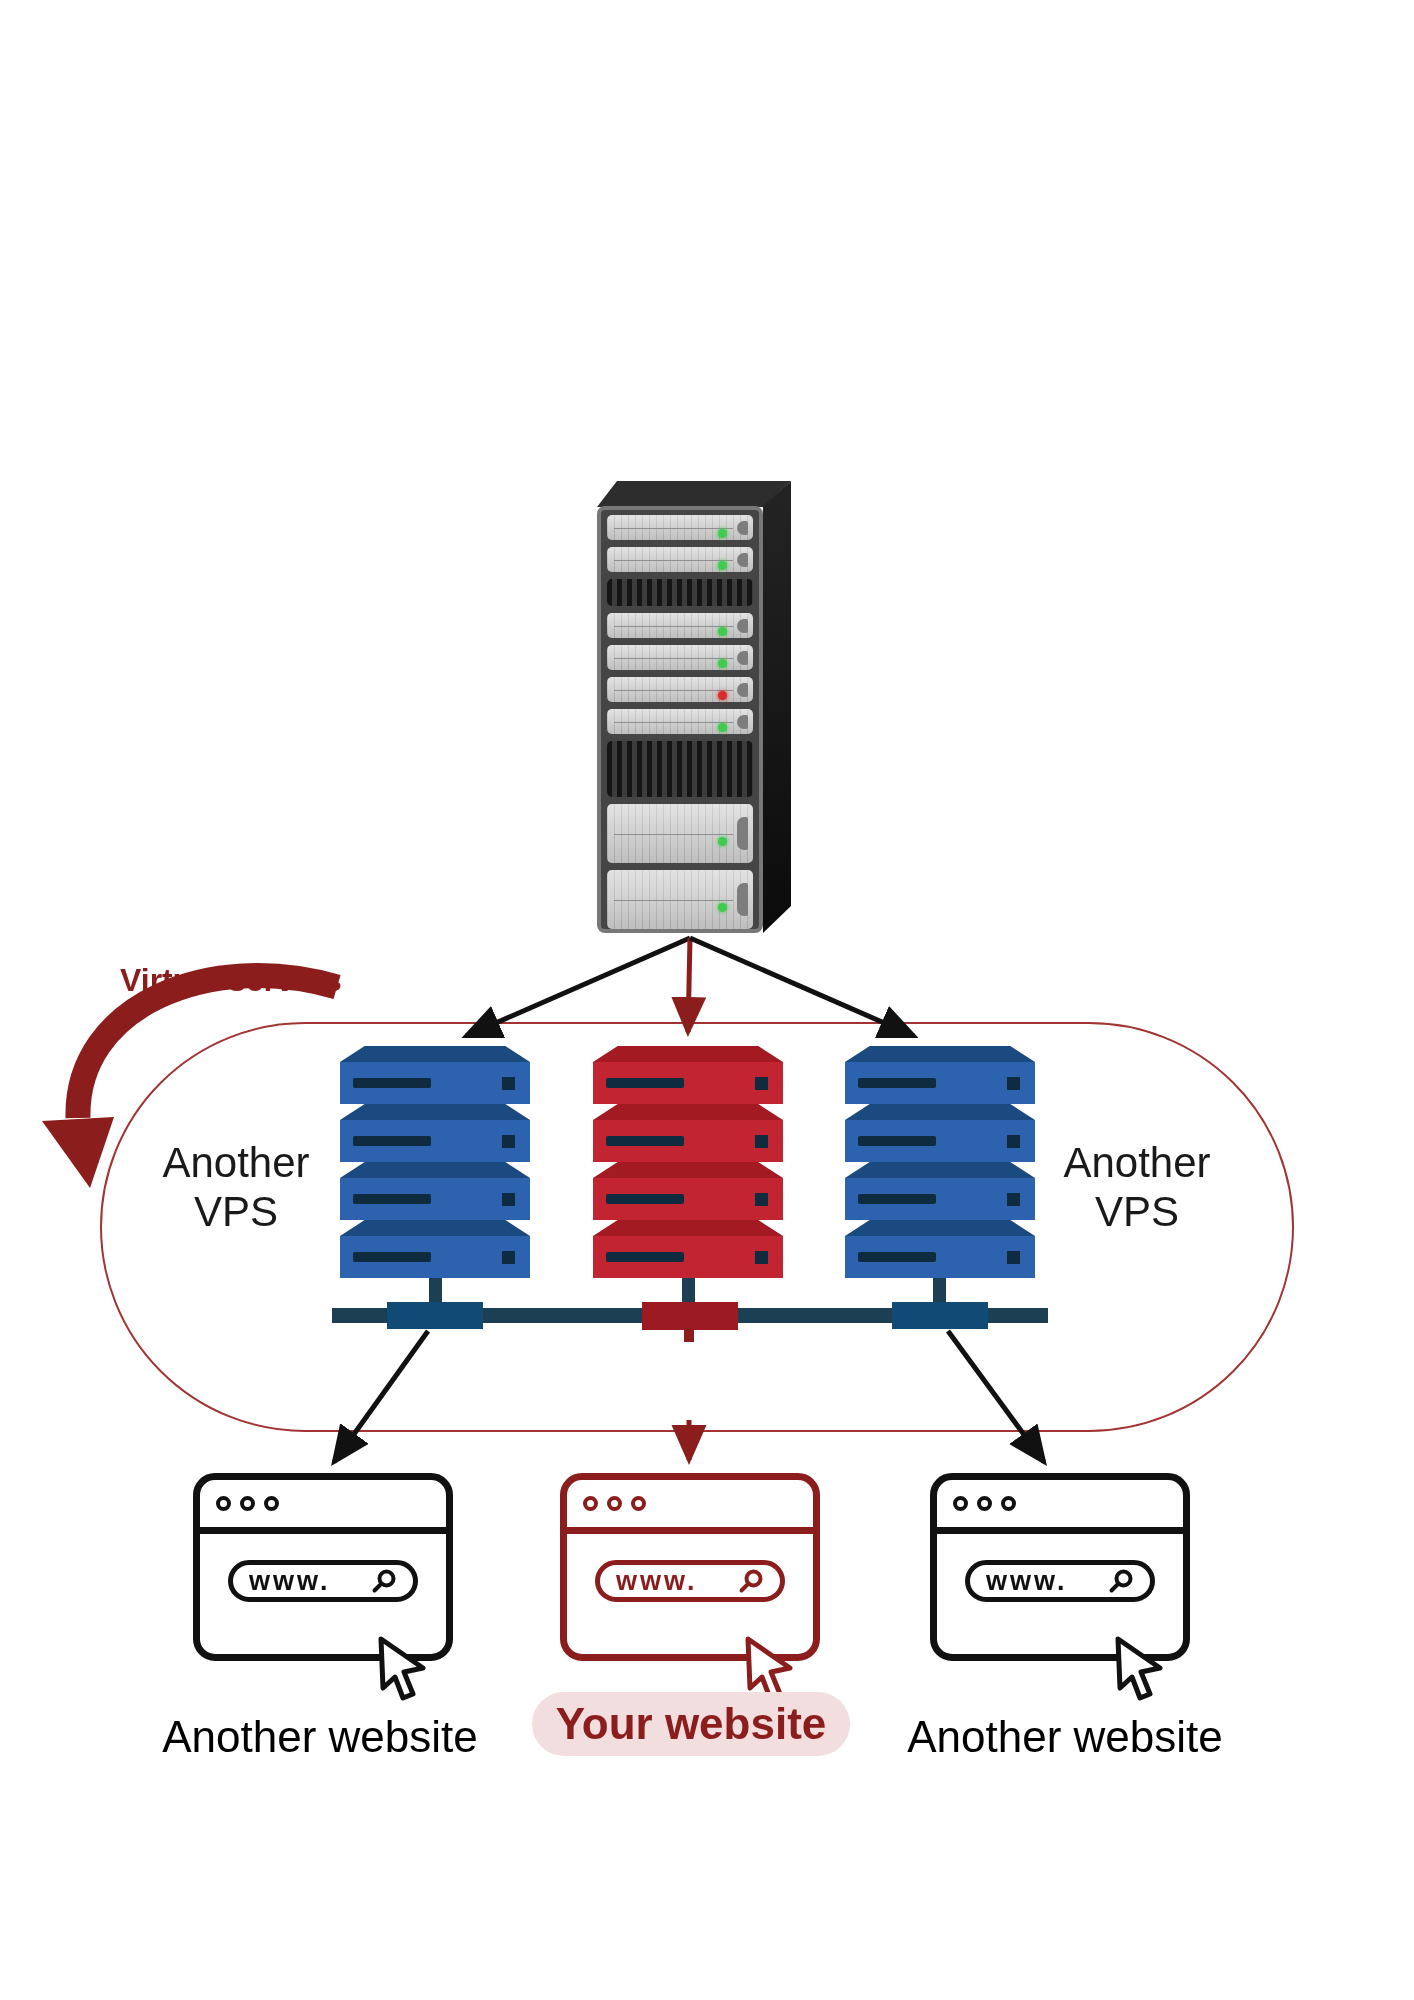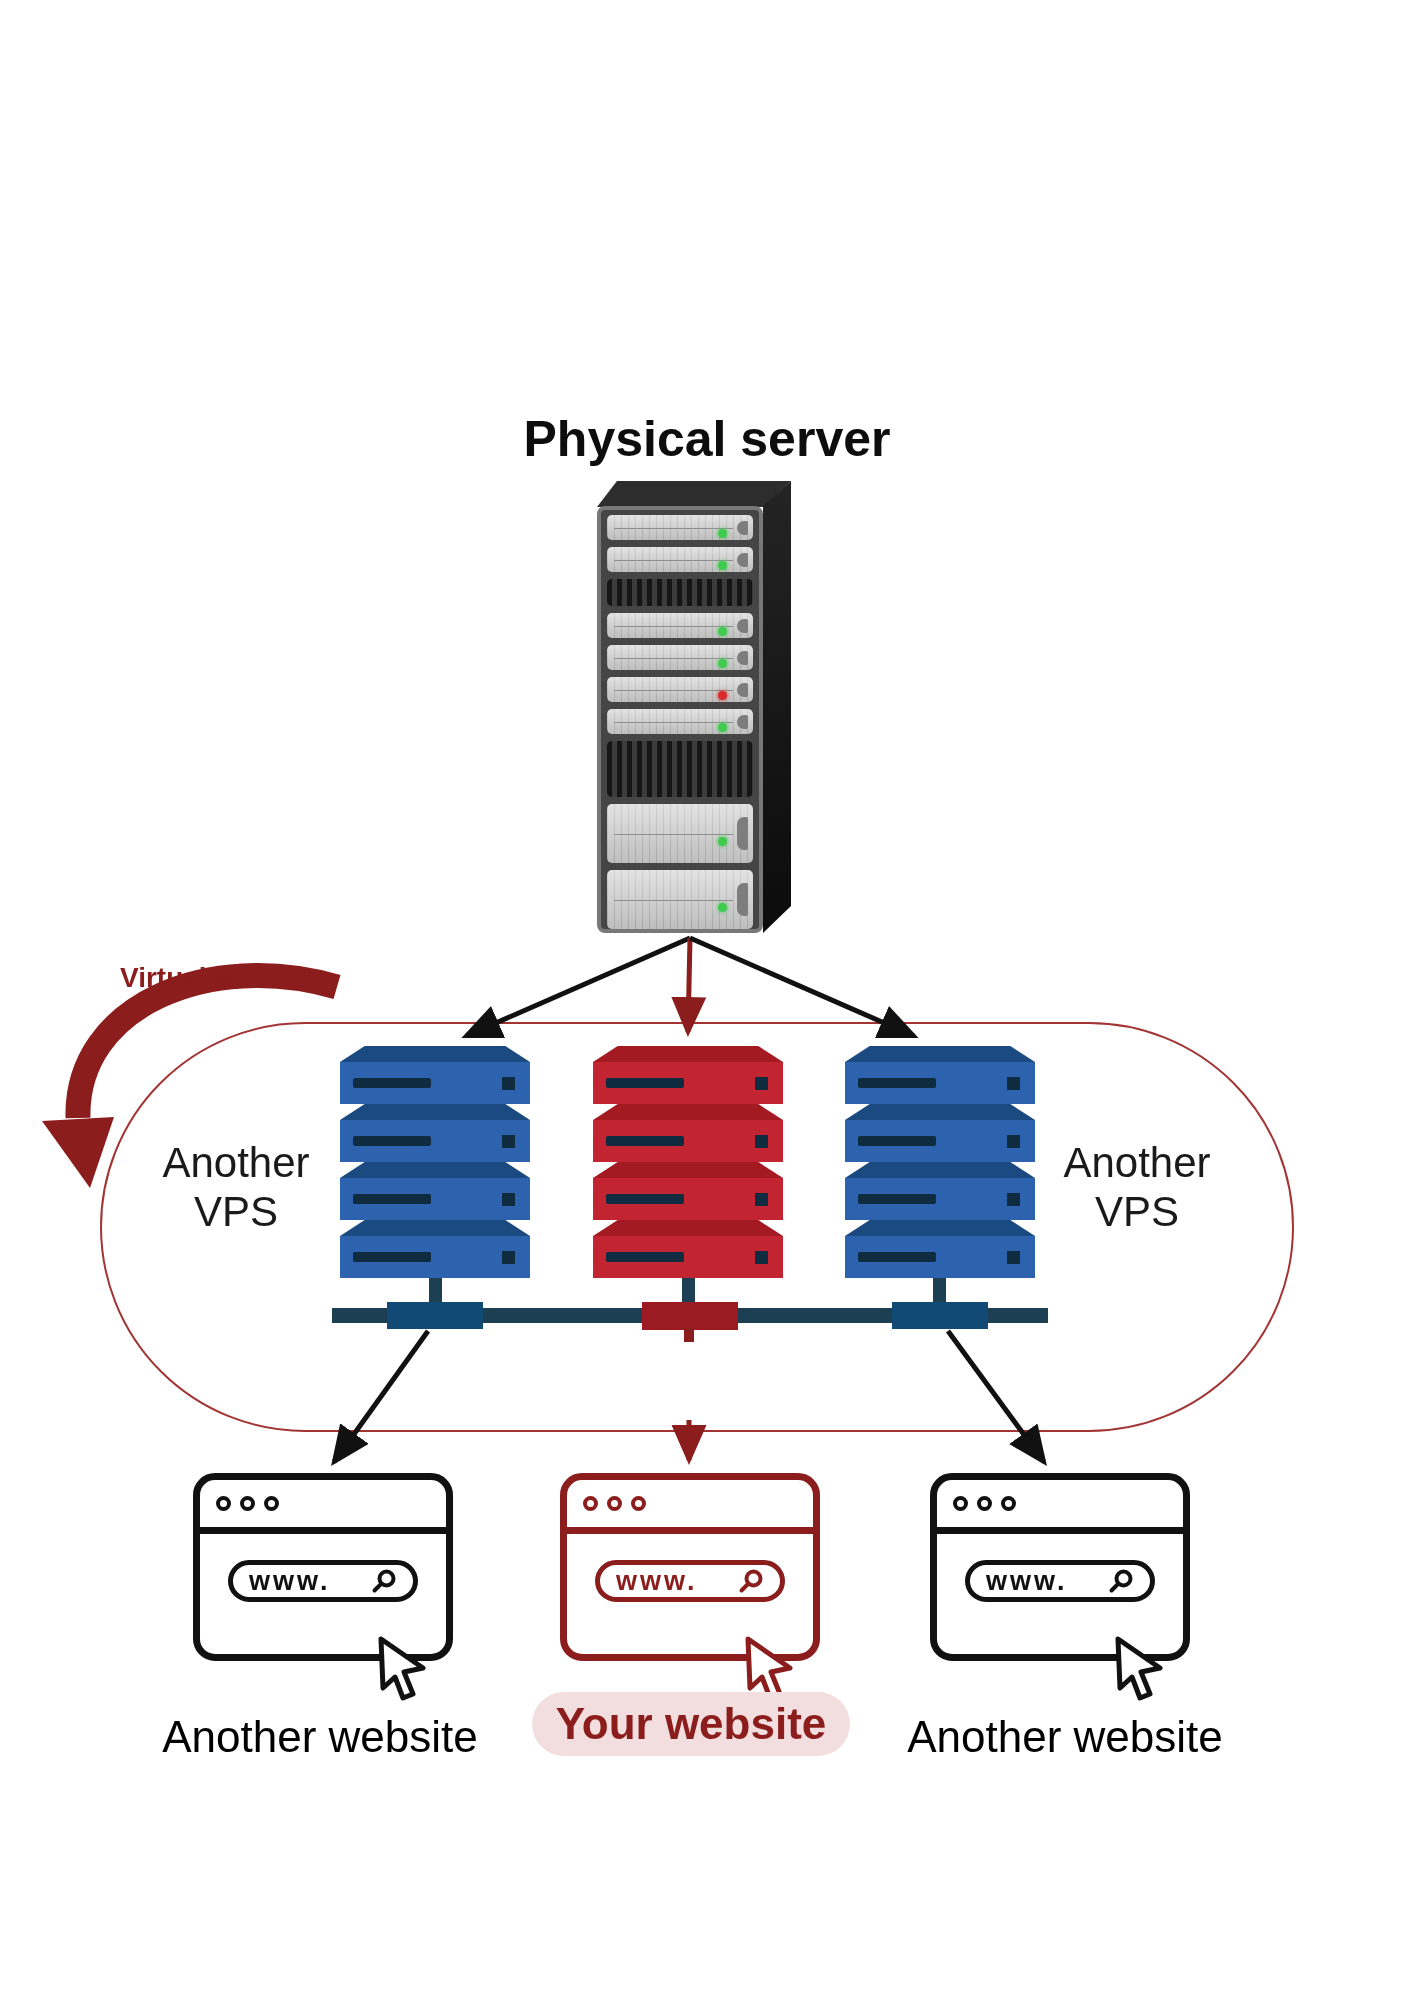--- a/index.html
+++ b/index.html
@@ -31,21 +31,21 @@
   .rack-row.slat::after{content:"";position:absolute;right:5px;top:22%;height:56%;width:11px;
       background:#7d7d7d;border-radius:7px 2px 2px 7px;}
   .rack-row.slat.large{height:59px;}
   .rack-row.vent{height:27px;background:repeating-linear-gradient(90deg,#151515 0 5px,#3c3c3c 5px 10px);}
   .rack-row.vent.large{height:56px;}
   .led{position:absolute;right:26px;top:56%;width:9px;height:9px;border-radius:50%;}
   .led.green{background:var(--led-green);box-shadow:0 0 4px var(--led-green);}
   .led.red{background:var(--led-red);box-shadow:0 0 4px var(--led-red);}
 
   
-  .virtual-label{left:120px;top:962px;font-size:28px;font-weight:700;color:var(--accent-dark-red);}
+  .virtual-label{left:120px;top:962px;font-size:32px;font-weight:700;color:var(--accent-dark-red);}
   .vps-side-label{width:280px;top:1138px;text-align:center;font-size:42px;color:#1a1a1a;line-height:1.17;}
   .pill{border-radius:32px;background:var(--pill-pink);display:flex;align-items:center;justify-content:center;
         font-weight:700;color:var(--accent-dark-red);}
   .your-vps{left:570px;top:1338px;width:237px;height:77px;font-size:44px;}
   .your-website{left:532px;top:1692px;width:318px;height:64px;font-size:44px;}
   .site-label{top:1712px;width:360px;text-align:center;font-size:44px;color:#000000;}
 
   
   .stadium{left:100px;top:1022px;width:1190px;height:406px;border:2px solid #a33434;border-radius:210px;}
 
@@ -74,21 +74,20 @@
   .cursor{position:absolute;left:176px;top:156px;}
 
   svg.overlay{position:absolute;left:0;top:0;z-index:2;}
   .z3{z-index:3;} .z1{z-index:1;}
 </style>
 </head>
 <body>
 
 <div class="canvas">
 
-  <div class="abs subtitle z3">Physical server</div>
 
   <div class="abs stadium z1"></div>
 
   <svg class="overlay" width="1414" height="2000" viewBox="0 0 1414 2000">
     <defs>
       <marker id="ab" markerWidth="9" markerHeight="8" refX="7" refY="3.5" orient="auto">
         <path d="M0,0 L8,3.5 L0,7 Z" fill="#111111"></path>
       </marker>
       <marker id="ar" markerWidth="9" markerHeight="8" refX="7" refY="3.5" orient="auto">
         <path d="M0,0 L8,3.5 L0,7 Z" fill="#8C1D1D"></path>

